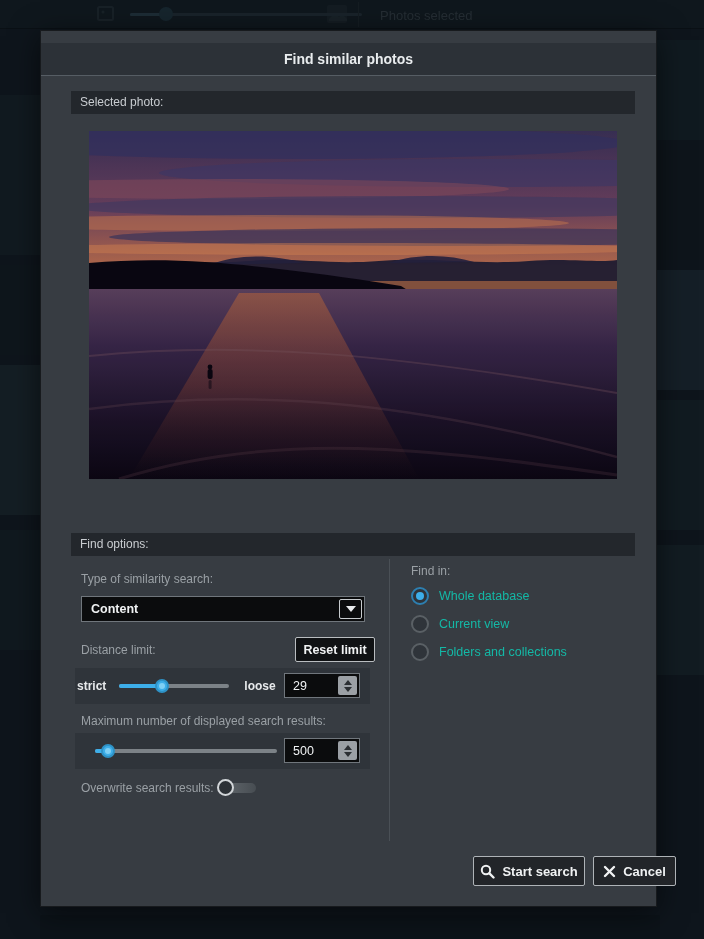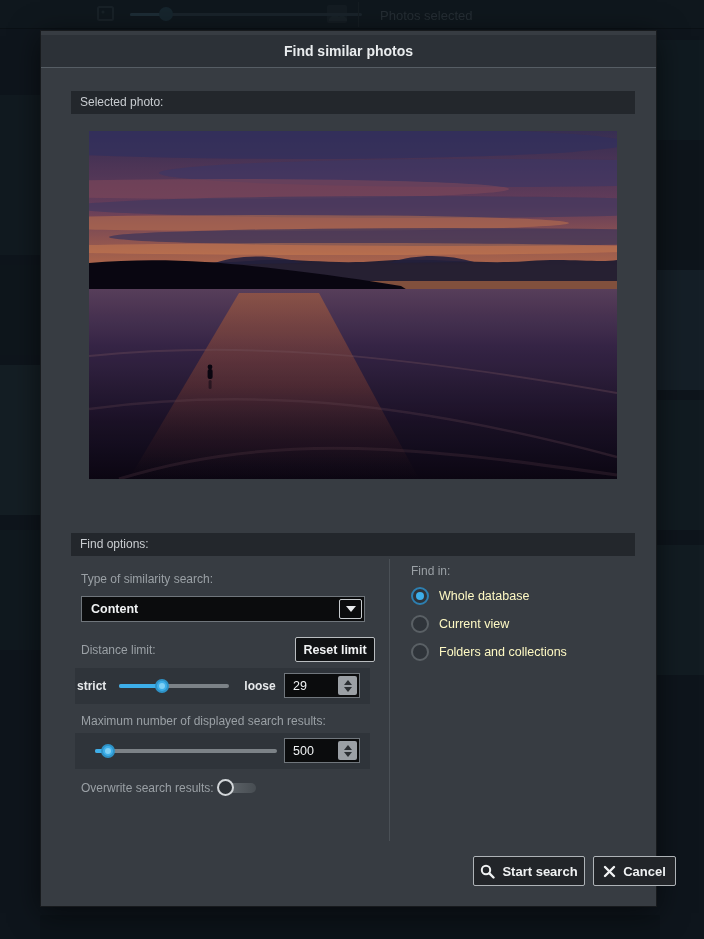--- a/index.html
+++ b/index.html
@@ -19,21 +19,21 @@
   #bg-zoom-thumb { position:absolute; left:159px; top:7px; width:14px; height:14px;
     background:#27424f; border-radius:50%; }
   #bg-sep { position:absolute; left:358px; top:2px; width:1px; height:25px; background:#243037; }
   #bg-photos-selected { position:absolute; left:380px; top:8px; color:#45535c;
     font-size:13px; }
   .bg-icon { position:absolute; opacity:.55; }
 
   
   #dialog { position:absolute; left:40px; top:30px; width:617px; height:877px;
     background:#373c42; border:1px solid #171a1d; box-shadow:0 6px 28px rgba(0,0,0,.55); }
-  #dialog-titlebar { position:absolute; left:0; top:4px; right:0; height:33px;
+  #dialog-titlebar { position:absolute; left:0; top:12px; right:0; height:33px;
     background:#2c3137; border-bottom:1px solid #565d64;
     display:flex; align-items:center; justify-content:center; }
   #dialog-title { color:#e9ecee; font-size:14px; font-weight:bold; }
 
   .section-strip { position:absolute; left:30px; width:564px; height:23px;
     background:#23272c; color:#c9cdd1; font-size:12px; line-height:23px;
     padding-left:9px; }
   #strip-selected-photo { top:60px; }
   #strip-find-options { top:502px; }
 
@@ -97,21 +97,21 @@
   
   #v-separator { position:absolute; left:348px; top:528px; width:1px; height:282px;
     background:#4a5056; }
   #findin-label { left:370px; top:533px; }
   .radio-row { position:absolute; left:370px; display:flex; align-items:center; gap:10px; }
   .radio { width:18px; height:18px; border-radius:50%; border:2px solid #5a6065;
     background:#2f343a; position:relative; }
   .radio.checked { border-color:#2d7fb0; }
   .radio.checked::after { content:""; position:absolute; left:3px; top:3px; width:8px;
     height:8px; border-radius:50%; background:#3daee9; }
-  .radio-label { color:#fef9c3; font-size:12.5px; }
+  .radio-label { color:#14b8a6; font-size:12.5px; }
 
   
   .dlg-btn { position:absolute; top:825px; height:30px; background:#222529;
     border:1px solid #aeb3b7; border-radius:2px; color:#f0f2f3; font-weight:bold;
     font-size:13px; display:flex; align-items:center; justify-content:center; gap:7px;margin-left:40px; }
   #start-search-btn { left:392px; width:112px; }
   #cancel-btn { left:512px; width:83px; }
   .btn-icon svg { display:block; }
 </style>
 </head>

